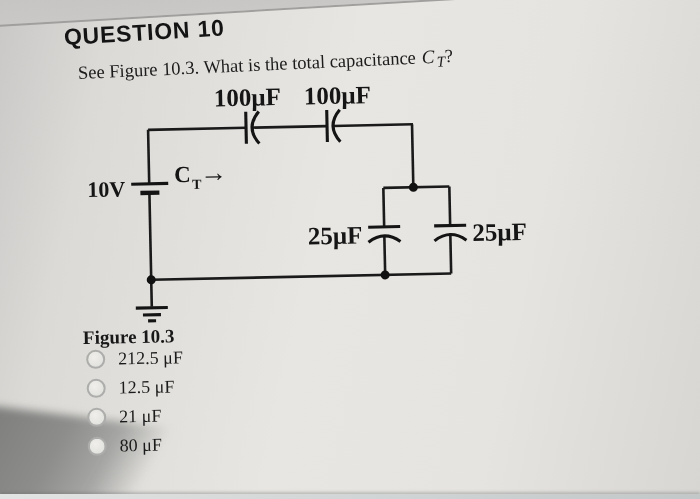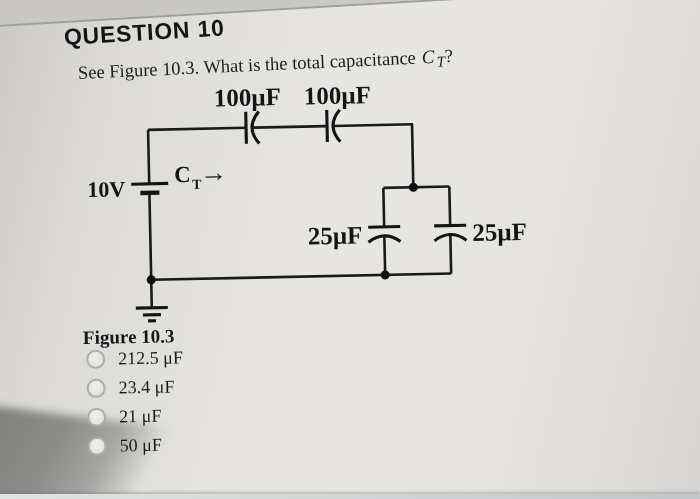--- a/index.html
+++ b/index.html
@@ -204,25 +204,25 @@
 
   <div class="caption">Figure 10.3</div>
 
   <div class="options">
     <div class="opt">
       <span class="radio"></span>
       <span class="opt-label">212.5 μF</span>
     </div>
     <div class="opt">
       <span class="radio"></span>
-      <span class="opt-label">23.4 μF</span>
+      <span class="opt-label">12.5 μF</span>
     </div>
     <div class="opt">
       <span class="radio"></span>
       <span class="opt-label">21 μF</span>
     </div>
     <div class="opt">
       <span class="radio"></span>
-      <span class="opt-label">50 μF</span>
+      <span class="opt-label">80 μF</span>
     </div>
   </div>
 
 </div>
 
 </body></html>

